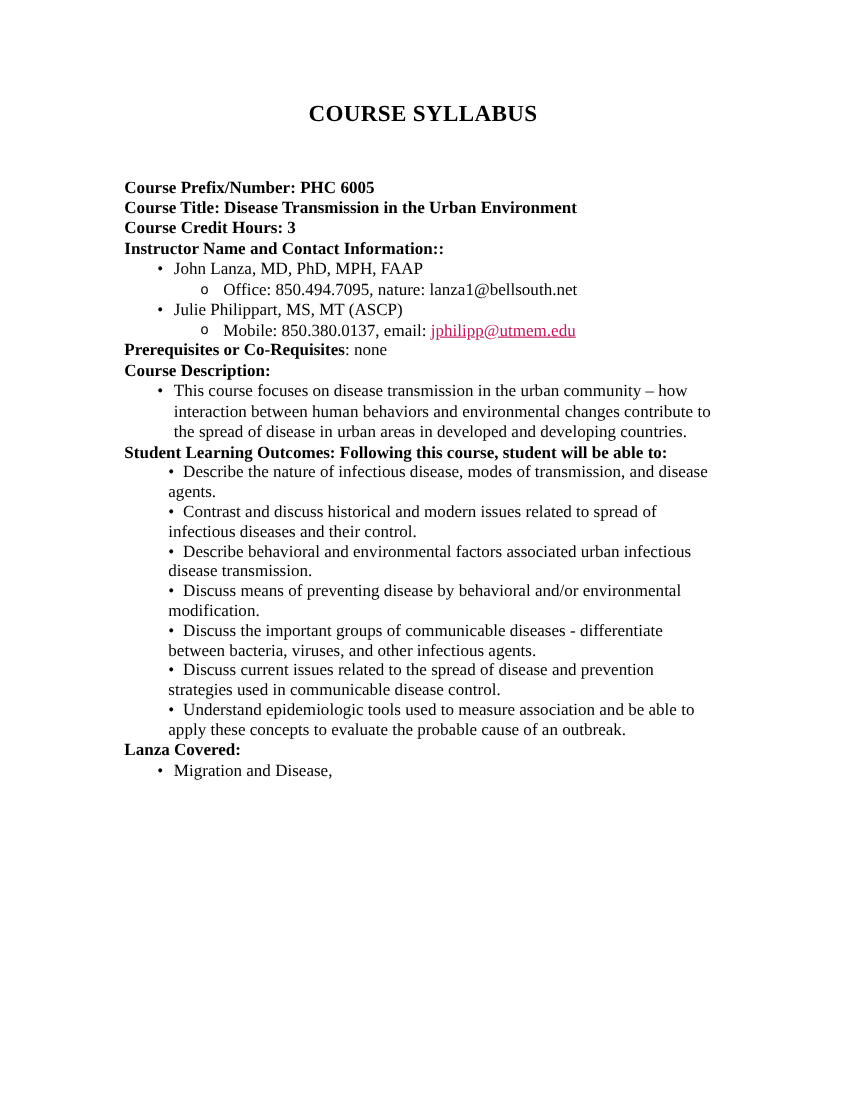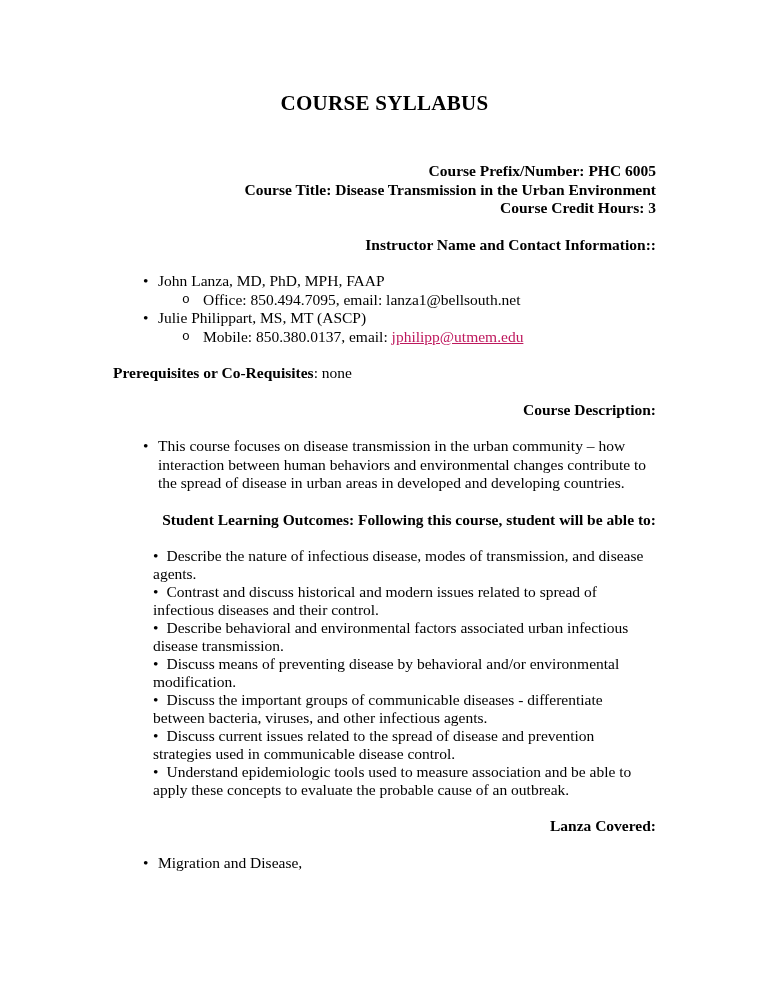--- a/index.html
+++ b/index.html
@@ -25,23 +25,23 @@
   }
   .title {
     margin: 0;
     text-align: center;
     font-size: 21px;
     line-height: 26px;
     font-weight: bold;
     letter-spacing: 0.3px;
   }
   p { margin: 0; }
-  .b { font-weight: bold; text-align: right; }
+  .b { font-weight: bold; }
   .course-info { margin-top: 46px; }
-  .block { margin-top: 18px; }
+  .block { }
   
   .li1 {
     position: relative;
     padding-left: 45px;
   }
   .li1 > .bullet {
     position: absolute;
     left: 30px;
     top: 0;
   }
@@ -81,21 +81,21 @@
 
   <p class="b block">Instructor Name and Contact Information::</p>
 
   <div class="block">
     <p class="li1">
       <span class="bullet">•</span>
       <span>John Lanza, MD, PhD, MPH, FAAP</span>
     </p>
     <p class="li2">
       <span class="omarker">o</span>
-      <span>Office: 850.494.7095, email: </span><span>lanza1@bellsouth.net</span>
+      <span>Office: 850.494.7095, nature: </span><span>lanza1@bellsouth.net</span>
     </p>
     <p class="li1">
       <span class="bullet">•</span>
       <span>Julie Philippart, MS, MT (ASCP)</span>
     </p>
     <p class="li2">
       <span class="omarker">o</span>
       <span>Mobile: 850.380.0137, email: </span><a class="link">jphilipp@utmem.edu</a>
     </p>
   </div>

